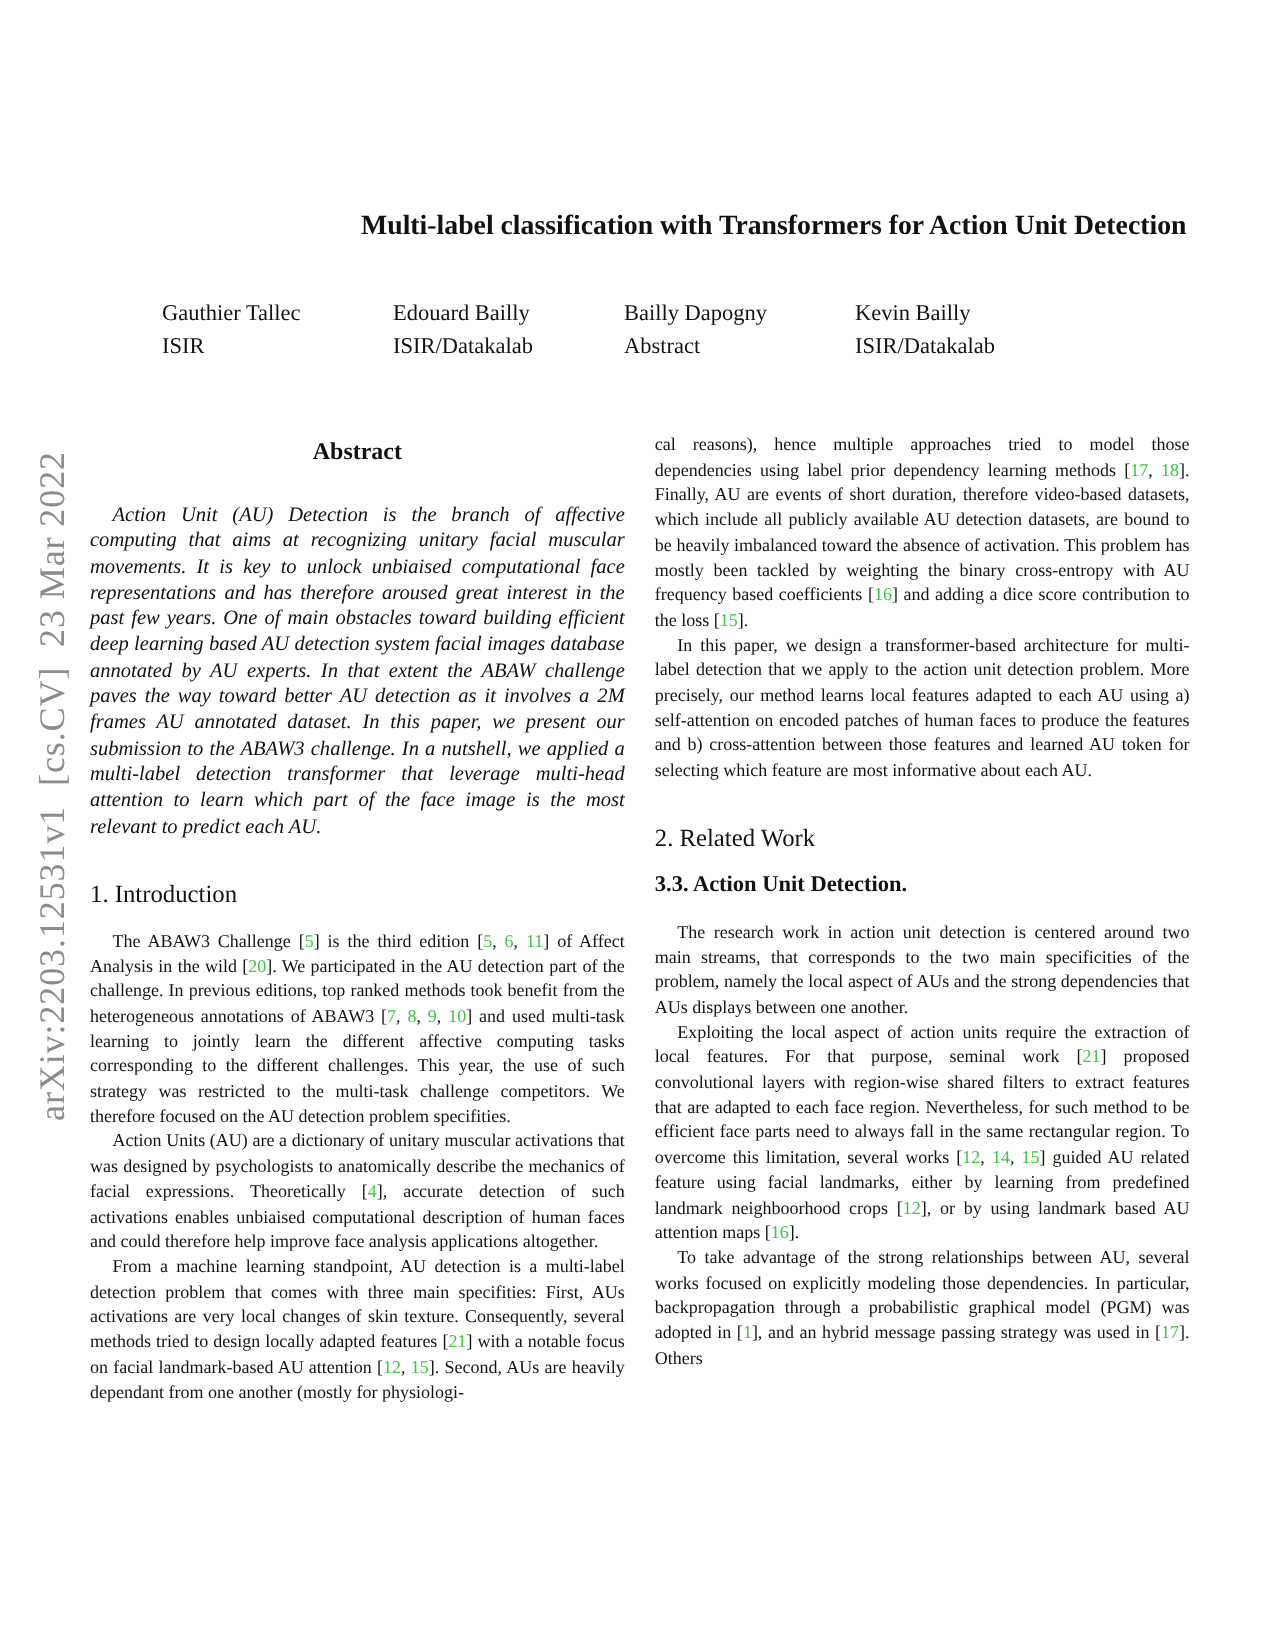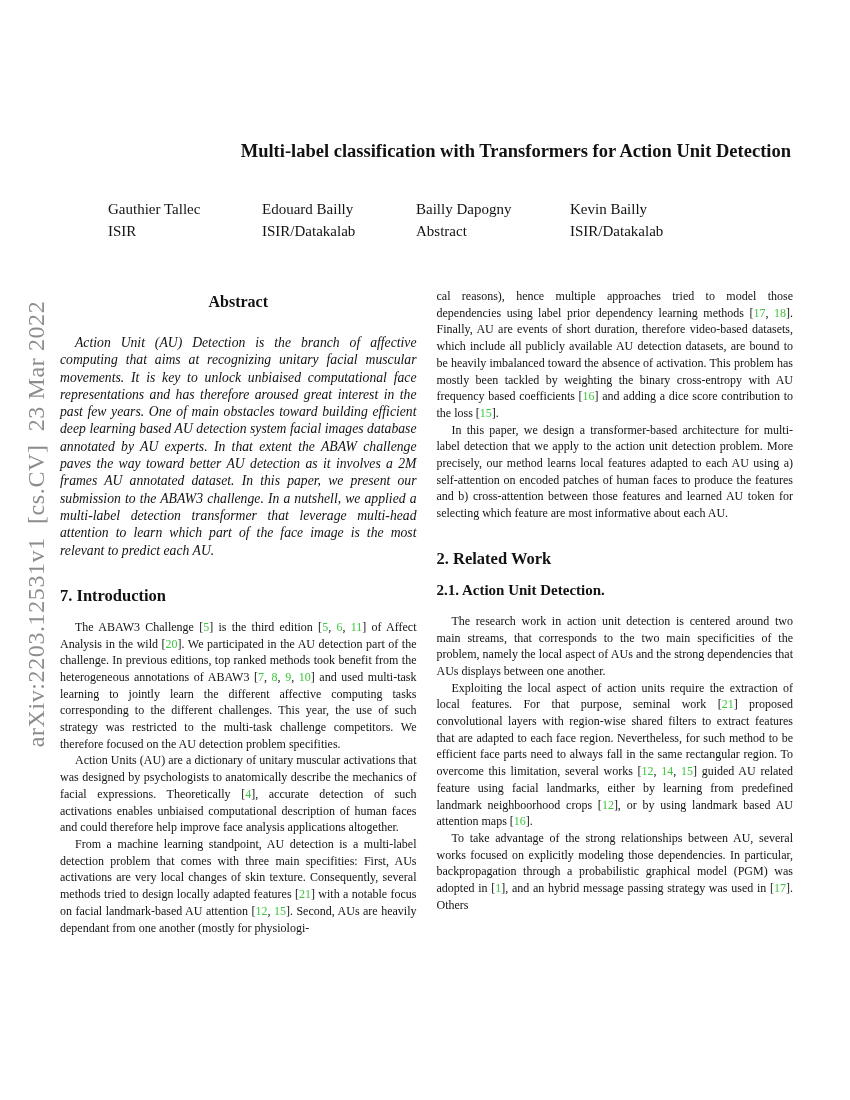--- a/index.html
+++ b/index.html
@@ -79,21 +79,21 @@
     margin: 23px 0 0 0;
     font-style: italic;
     font-size: 13.7px;
     line-height: 17.3px;
     text-align: justify;
     text-indent: 15px;
   }
   .section-heading {
     margin: 27px 0 13px 0;
     font-size: 16.5px;
-    font-weight: 700;
+    font-weight: 400;
   }
   .subsection-heading {
     margin: 13px 0 14px 0;
     font-size: 15px;
     font-weight: 700;
   }
   p.body {
     margin: 0;
     font-size: 12px;
     line-height: 16.7px;
@@ -136,30 +136,30 @@
       <div>Kevin Bailly</div>
       <div>ISIR/Datakalab</div>
     </div>
   </div>
 
   <div class="columns">
 
     <div class="col">
       <h2 class="abstract-heading">Abstract</h2>
       <p class="abstract-text">Action Unit (AU) Detection is the branch of affective computing that aims at recognizing unitary facial muscular movements. It is key to unlock unbiaised computational face representations and has therefore aroused great interest in the past few years. One of main obstacles toward building efficient deep learning based AU detection system facial images database annotated by AU experts. In that extent the ABAW challenge paves the way toward better AU detection as it involves a 2M frames AU annotated dataset. In this paper, we present our submission to the ABAW3 challenge. In a nutshell, we applied a multi-label detection transformer that leverage multi-head attention to learn which part of the face image is the most relevant to predict each AU.</p>
-      <h2 class="section-heading">7. Introduction</h2>
+      <h2 class="section-heading">1. Introduction</h2>
       <p class="body">The ABAW3 Challenge [<span class="cite" style="color: rgb(63, 197, 63);">5</span>] is the third edition [<span class="cite" style="color: rgb(63, 197, 63);">5</span>, <span class="cite" style="color: rgb(63, 197, 63);">6</span>, <span class="cite" style="color: rgb(63, 197, 63);">11</span>] of Affect Analysis in the wild [<span class="cite" style="color: rgb(63, 197, 63);">20</span>]. We participated in the AU detection part of the challenge. In previous editions, top ranked methods took benefit from the heterogeneous annotations of ABAW3 [<span class="cite" style="color: rgb(63, 197, 63);">7</span>, <span class="cite" style="color: rgb(63, 197, 63);">8</span>, <span class="cite" style="color: rgb(63, 197, 63);">9</span>, <span class="cite" style="color: rgb(63, 197, 63);">10</span>] and used multi-task learning to jointly learn the different affective computing tasks corresponding to the different challenges. This year, the use of such strategy was restricted to the multi-task challenge competitors. We therefore focused on the AU detection problem specifities.</p>
       <p class="body">Action Units (AU) are a dictionary of unitary muscular activations that was designed by psychologists to anatomically describe the mechanics of facial expressions. Theoretically [<span class="cite" style="color: rgb(63, 197, 63);">4</span>], accurate detection of such activations enables unbiaised computational description of human faces and could therefore help improve face analysis applications altogether.</p>
       <p class="body">From a machine learning standpoint, AU detection is a multi-label detection problem that comes with three main specifities: First, AUs activations are very local changes of skin texture. Consequently, several methods tried to design locally adapted features [<span class="cite" style="color: rgb(63, 197, 63);">21</span>] with a notable focus on facial landmark-based AU attention [<span class="cite" style="color: rgb(63, 197, 63);">12</span>, <span class="cite" style="color: rgb(63, 197, 63);">15</span>]. Second, AUs are heavily dependant from one another (mostly for physiologi-</p>
     </div>
 
     <div class="col">
       <p class="body noindent">cal reasons), hence multiple approaches tried to model those dependencies using label prior dependency learning methods [<span class="cite" style="color: rgb(63, 197, 63);">17</span>, <span class="cite" style="color: rgb(63, 197, 63);">18</span>]. Finally, AU are events of short duration, therefore video-based datasets, which include all publicly available AU detection datasets, are bound to be heavily imbalanced toward the absence of activation. This problem has mostly been tackled by weighting the binary cross-entropy with AU frequency based coefficients [<span class="cite" style="color: rgb(63, 197, 63);">16</span>] and adding a dice score contribution to the loss [<span class="cite" style="color: rgb(63, 197, 63);">15</span>].</p>
       <p class="body">In this paper, we design a transformer-based architecture for multi-label detection that we apply to the action unit detection problem. More precisely, our method learns local features adapted to each AU using a) self-attention on encoded patches of human faces to produce the features and b) cross-attention between those features and learned AU token for selecting which feature are most informative about each AU.</p>
       <h2 class="section-heading">2. Related Work</h2>
-      <h3 class="subsection-heading">2.1. Action Unit Detection.</h3>
+      <h3 class="subsection-heading">3.3. Action Unit Detection.</h3>
       <p class="body">The research work in action unit detection is centered around two main streams, that corresponds to the two main specificities of the problem, namely the local aspect of AUs and the strong dependencies that AUs displays between one another.</p>
       <p class="body">Exploiting the local aspect of action units require the extraction of local features. For that purpose, seminal work [<span class="cite" style="color: rgb(63, 197, 63);">21</span>] proposed convolutional layers with region-wise shared filters to extract features that are adapted to each face region. Nevertheless, for such method to be efficient face parts need to always fall in the same rectangular region. To overcome this limitation, several works [<span class="cite" style="color: rgb(63, 197, 63);">12</span>, <span class="cite" style="color: rgb(63, 197, 63);">14</span>, <span class="cite" style="color: rgb(63, 197, 63);">15</span>] guided AU related feature using facial landmarks, either by learning from predefined landmark neighboorhood crops [<span class="cite" style="color: rgb(63, 197, 63);">12</span>], or by using landmark based AU attention maps [<span class="cite" style="color: rgb(63, 197, 63);">16</span>].</p>
       <p class="body">To take advantage of the strong relationships between AU, several works focused on explicitly modeling those dependencies. In particular, backpropagation through a probabilistic graphical model (PGM) was adopted in [<span class="cite" style="color: rgb(63, 197, 63);">1</span>], and an hybrid message passing strategy was used in [<span class="cite" style="color: rgb(63, 197, 63);">17</span>]. Others</p>
     </div>
 
   </div>
 </div>
 
 </body></html>

